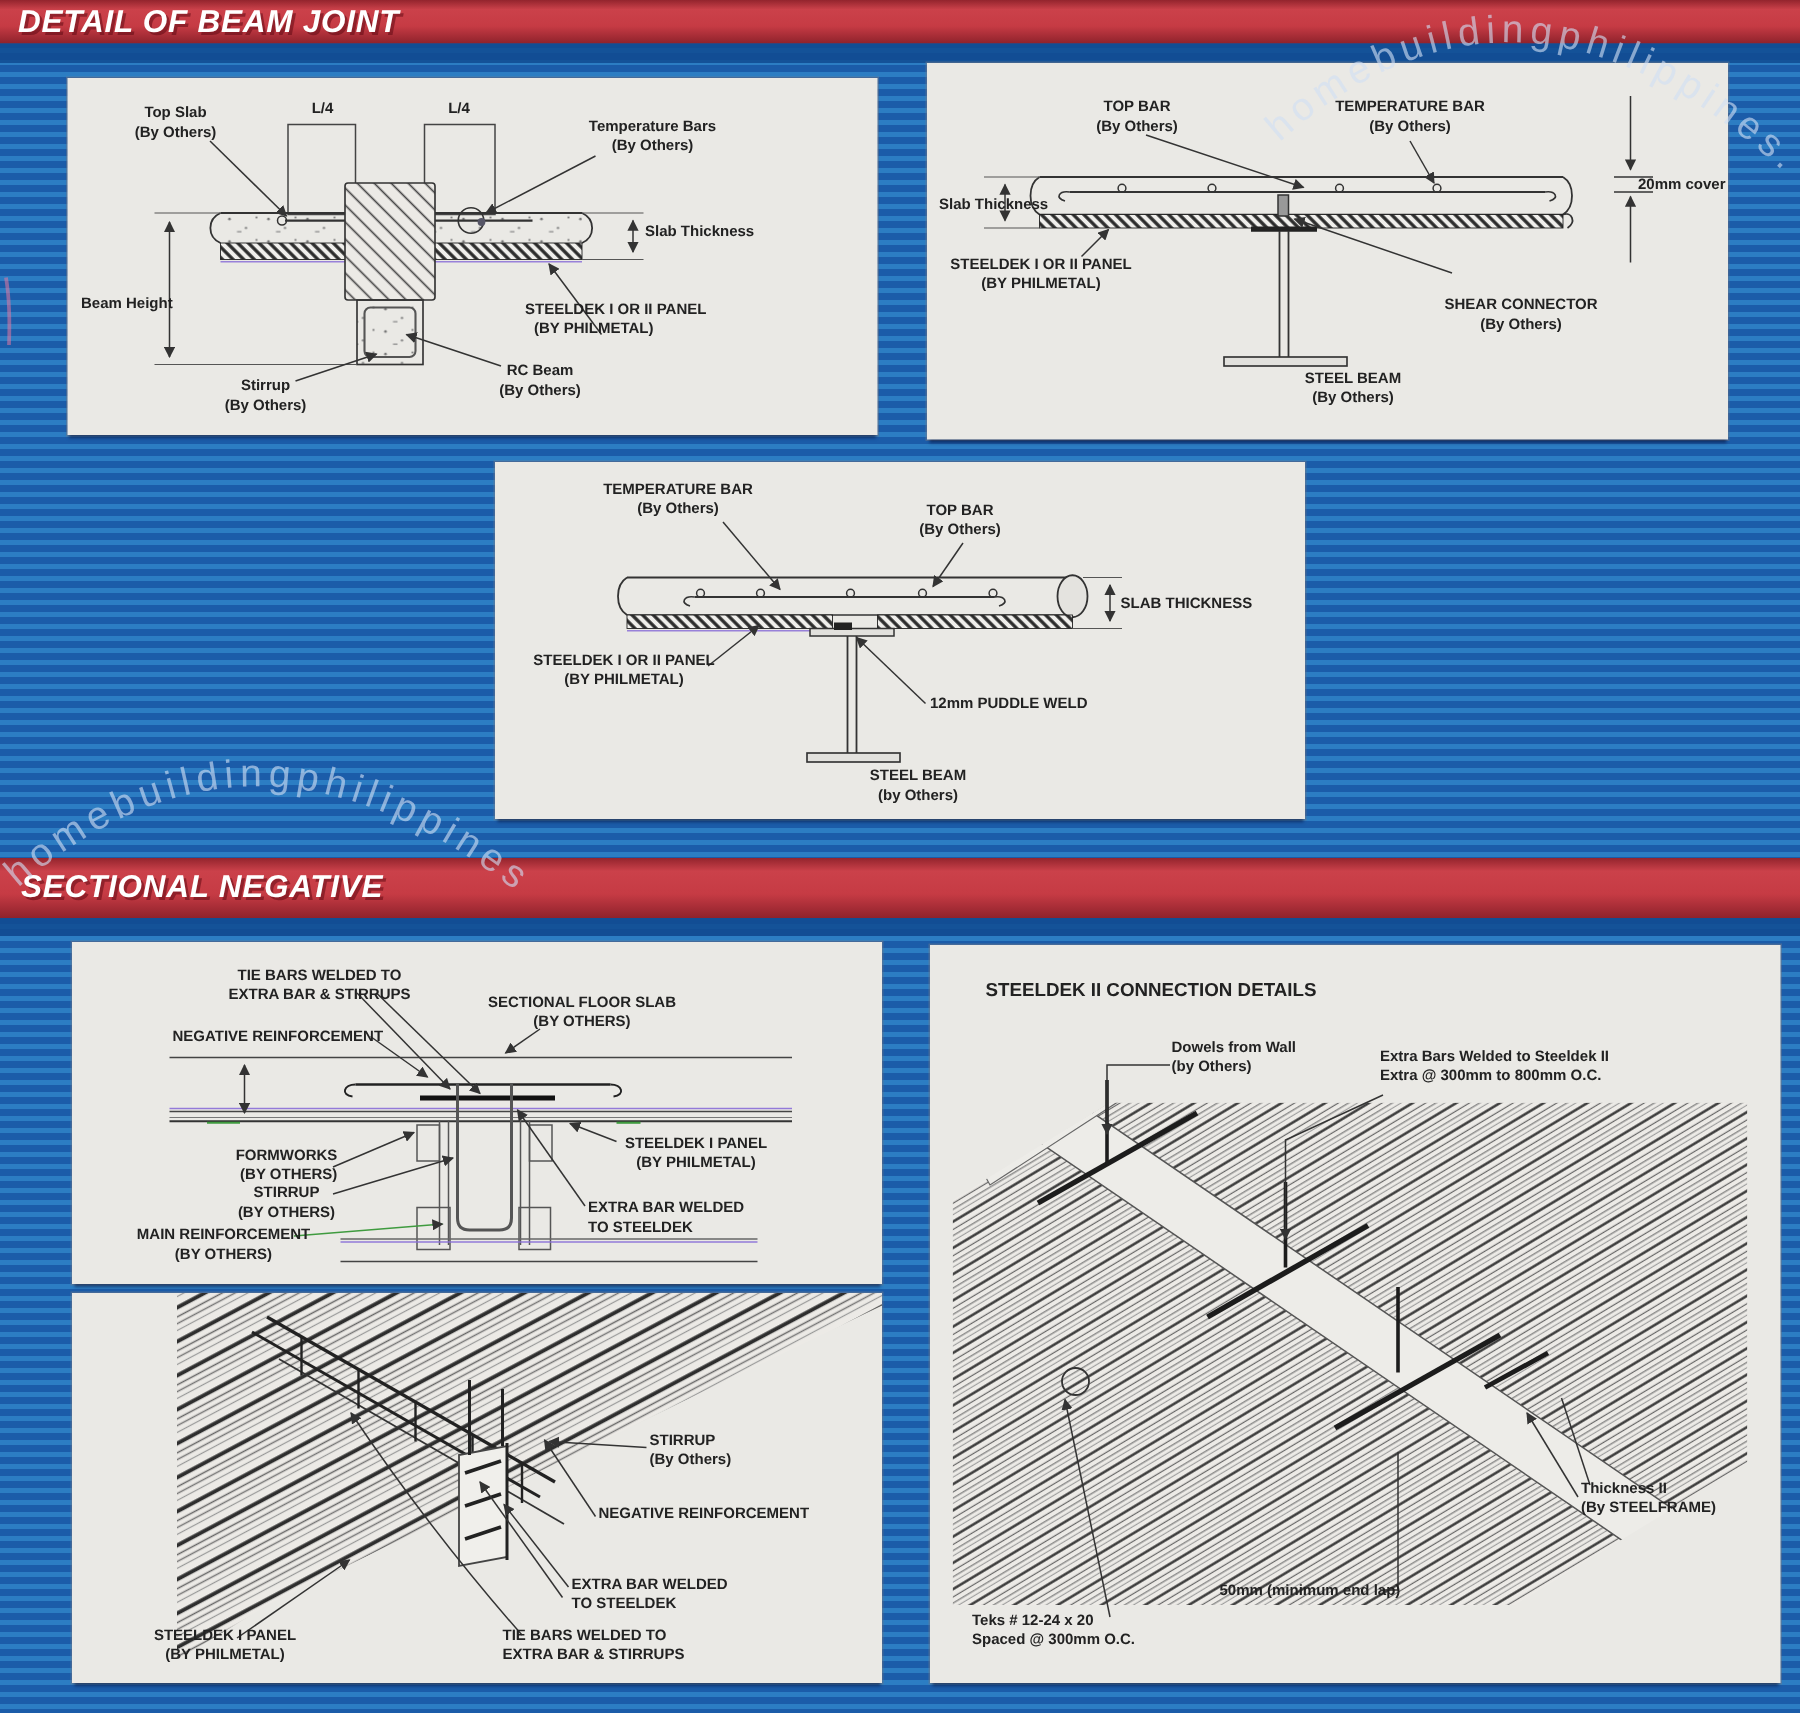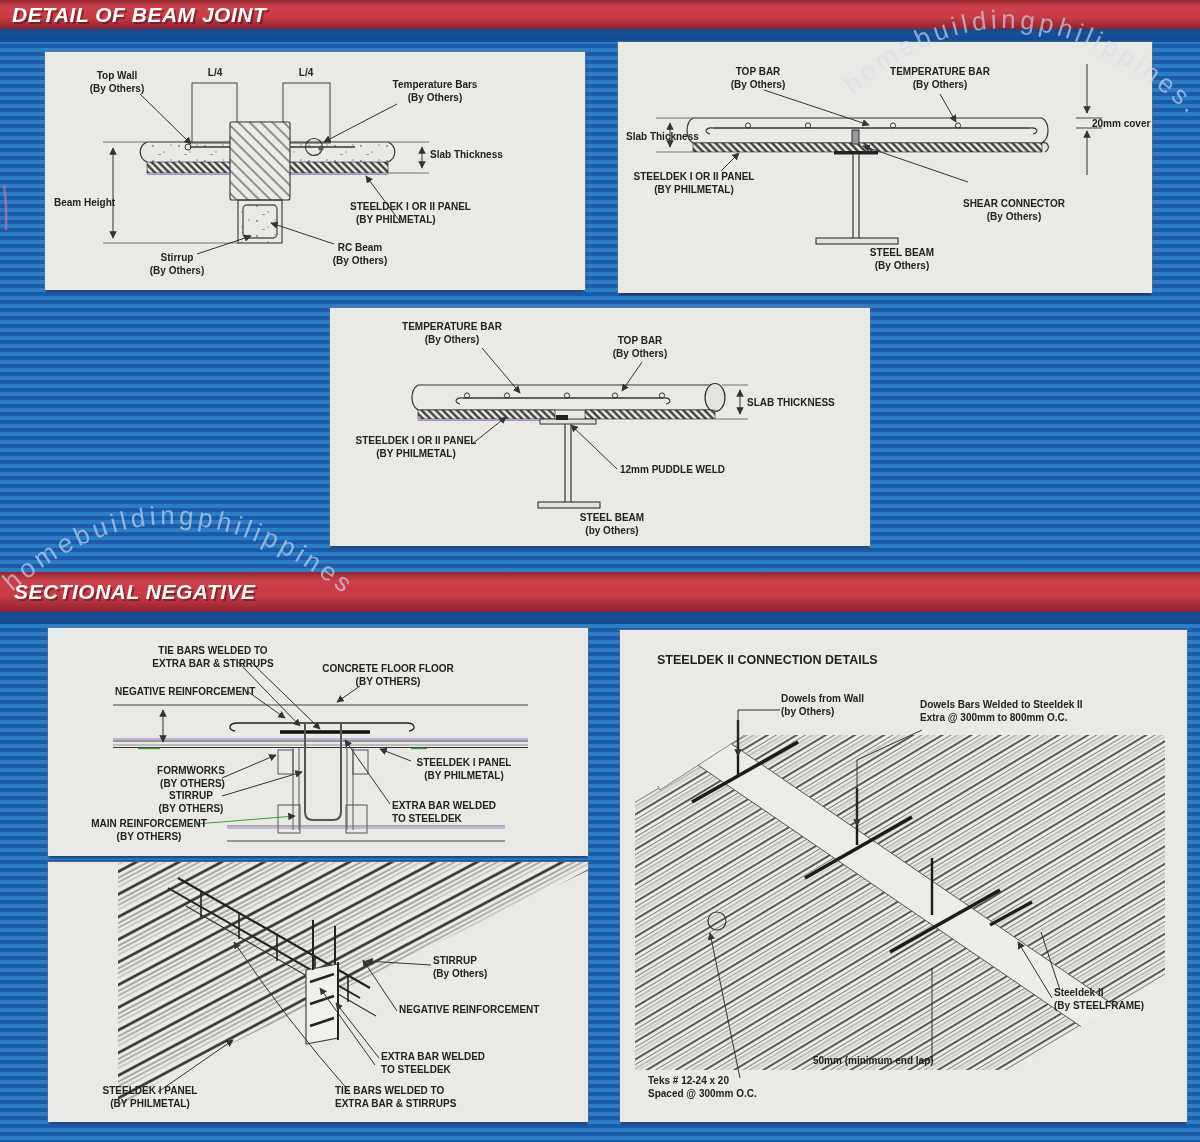--- a/index.html
+++ b/index.html
@@ -106,21 +106,21 @@
       <line x1="343" y1="121" x2="384" y2="121" stroke="#555" stroke-width="0.8"></line>
       <line x1="377" y1="95" x2="377" y2="116" stroke="#333" stroke-width="1" marker-start="url(#ah)" marker-end="url(#ah)"></line>
 
       <line x1="95" y1="42" x2="146" y2="92" stroke="#333" stroke-width="1" marker-end="url(#ah)"></line>
       <line x1="352" y1="52" x2="279" y2="90" stroke="#333" stroke-width="1" marker-end="url(#ah)"></line>
       <line x1="356" y1="171" x2="321" y2="124" stroke="#333" stroke-width="1" marker-end="url(#ah)"></line>
       <line x1="289" y1="192" x2="226" y2="171" stroke="#333" stroke-width="1" marker-end="url(#ah)"></line>
       <line x1="152" y1="202" x2="206" y2="184" stroke="#333" stroke-width="1" marker-end="url(#ah)"></line>
     </svg>
     <div class="lb c" style="left:72px;top:17px;">
-      <div>Top Wall</div>
+      <div>Top Slab</div>
       <div>(By Others)</div>
     </div>
     <div class="lb c" style="left:170px;top:14px;">L/4</div>
     <div class="lb c" style="left:261px;top:14px;">L/4</div>
     <div class="lb c" style="left:390px;top:26px;">
       <div>Temperature Bars</div>
       <div>(By Others)</div>
     </div>
     <div class="lb" style="left:385px;top:96px;">Slab Thickness</div>
     <div class="lb" style="left:9px;top:132px;margin-top:12px;">Beam Height</div>
@@ -302,21 +302,21 @@
       <line x1="174" y1="168" x2="254" y2="144" stroke="#333" stroke-width="1" marker-end="url(#ah)"></line>
       <line x1="148" y1="196" x2="247" y2="188" stroke="#3f9b3f" stroke-width="1" marker-end="url(#ah)"></line>
       <line x1="363" y1="133" x2="332" y2="121" stroke="#333" stroke-width="1" marker-end="url(#ah)"></line>
       <line x1="342" y1="176" x2="297" y2="112" stroke="#333" stroke-width="1" marker-end="url(#ah)"></line>
     </svg>
     <div class="lb c" style="left:165px;top:16px;">
       <div>TIE BARS WELDED TO</div>
       <div>EXTRA BAR &amp; STIRRUPS</div>
     </div>
     <div class="lb c" style="left:340px;top:34px;">
-      <div>CONCRETE FLOOR FLOOR</div>
+      <div>SECTIONAL FLOOR SLAB</div>
       <div>(BY OTHERS)</div>
     </div>
     <div class="lb" style="left:67px;top:57px;">NEGATIVE REINFORCEMENT</div>
     <div class="lb c" style="left:143px;top:136px;text-align:right;">
       <div>FORMWORKS</div>
       <div>(BY OTHERS)</div>
     </div>
     <div class="lb c" style="left:143px;top:161px;">
       <div>STIRRUP</div>
       <div>(BY OTHERS)</div>
@@ -412,30 +412,30 @@
       <path d="M300,430 H312 M312,430 V338" fill="none" stroke="#333" stroke-width="1"></path>
       <path d="M432,368 L398,312" fill="none" stroke="#333" stroke-width="1" marker-end="url(#ah)"></path>
       <path d="M440,360 L421,302" fill="none" stroke="#333" stroke-width="1"></path>
     </svg>
     <div class="lb big" style="left:37px;top:24px;">STEELDEK II CONNECTION DETAILS</div>
     <div class="lb" style="left:161px;top:62px;font-weight:600;">
       <div>Dowels from Wall</div>
       <div>(by Others)</div>
     </div>
     <div class="lb" style="left:300px;top:68px;font-weight:600;">
-      <div>Dowels Bars Welded to Steeldek II</div>
+      <div>Extra Bars Welded to Steeldek II</div>
       <div>Extra @ 300mm to 800mm O.C.</div>
     </div>
     <div class="lb" style="left:28px;top:444px;font-weight:600;">
       <div>Teks # 12-24 x 20</div>
       <div>Spaced @ 300mm O.C.</div>
     </div>
     <div class="lb" style="left:193px;top:424px;font-weight:600;">50mm (minimum end lap)</div>
     <div class="lb" style="left:434px;top:356px;font-weight:600;">
-      <div>Steeldek II</div>
+      <div>Thickness II</div>
       <div>(By STEELFRAME)</div>
     </div>
   </div>
 
   <svg class="wm" width="1200" height="1142">
     <defs>
       <path id="wmp1" d="M 853,95 Q 1015,-50 1195,120" fill="none"></path>
       <path id="wmp2" d="M 12,592 Q 168,455 345,595" fill="none"></path>
     </defs>
     <text>

